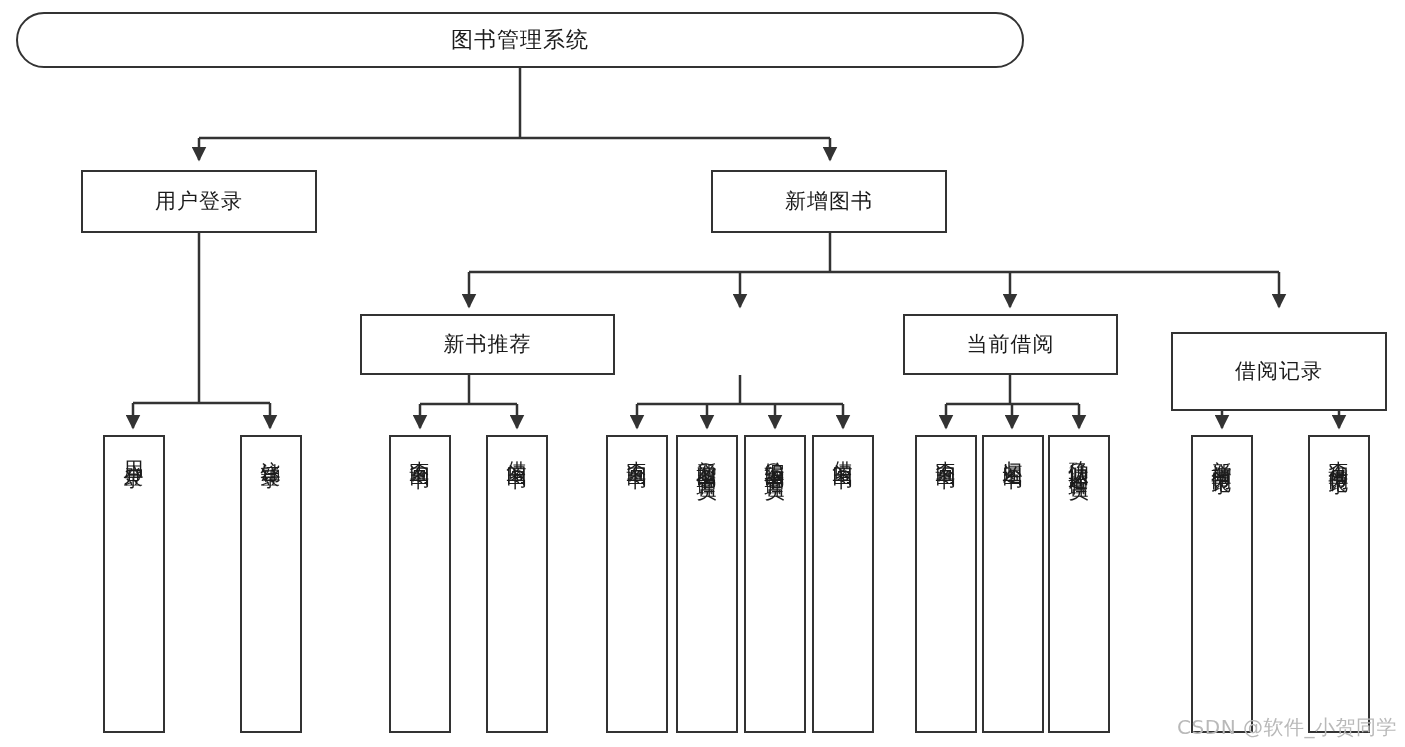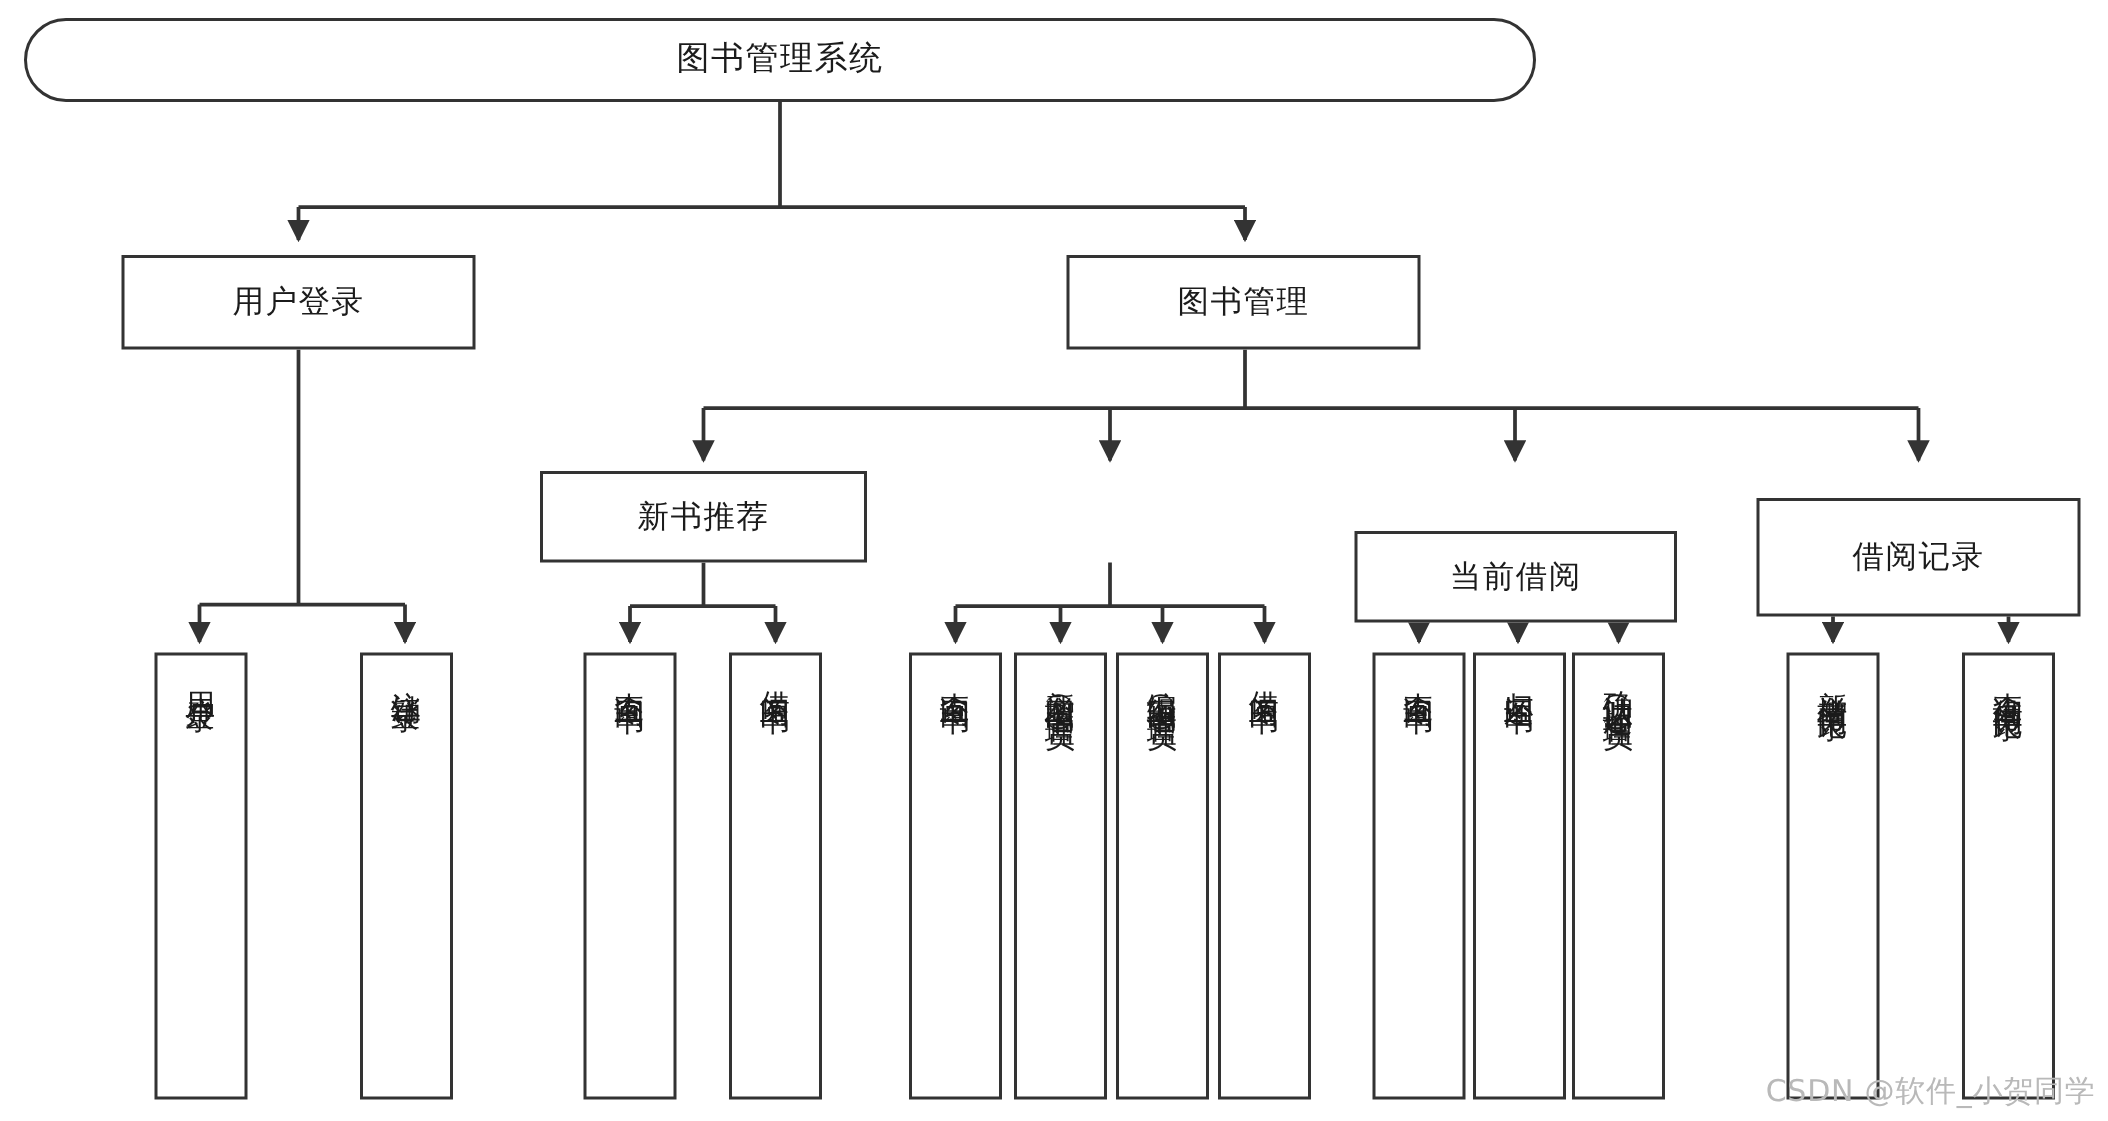--- a/index.html
+++ b/index.html
@@ -124,27 +124,27 @@
   </svg>
 
   <div class="node root" style="left:16px; top:12px; width:1008px; height:56px;border-radius:28px;">
     <span class="label">图书管理系统</span>
   </div>
 
   <div class="node lvl2" style="left:81px; top:170px; width:236px; height:63px;">
     <span class="label">用户登录</span>
   </div>
   <div class="node lvl2" style="left:711px; top:170px; width:236px; height:63px;">
-    <span class="label">图书管理</span>
+    <span class="label">新增图书</span>
   </div>
 
-  <div class="node lvl3" style="left:360px; top:314px; width:218px; height:61px;">
+  <div class="node lvl3" style="left:360px; top:314px; width:255px; height:61px;">
     <span class="label">新书推荐</span>
   </div>
-  <div class="node lvl3" style="left:903px; top:314px; width:215px; height:61px;margin-top:40px;">
+  <div class="node lvl3" style="left:903px; top:314px; width:215px; height:61px;">
     <span class="label">当前借阅</span>
   </div>
   <div class="node lvl3" style="left:1171px; top:332px; width:216px; height:79px;">
     <span class="label">借阅记录</span>
   </div>
 
   <div class="node vertical" style="left:103px; top:435px; width:62px; height:298px;">
     <span class="label">用户登录</span>
   </div>
   <div class="node vertical" style="left:240px; top:435px; width:62px; height:298px;">

